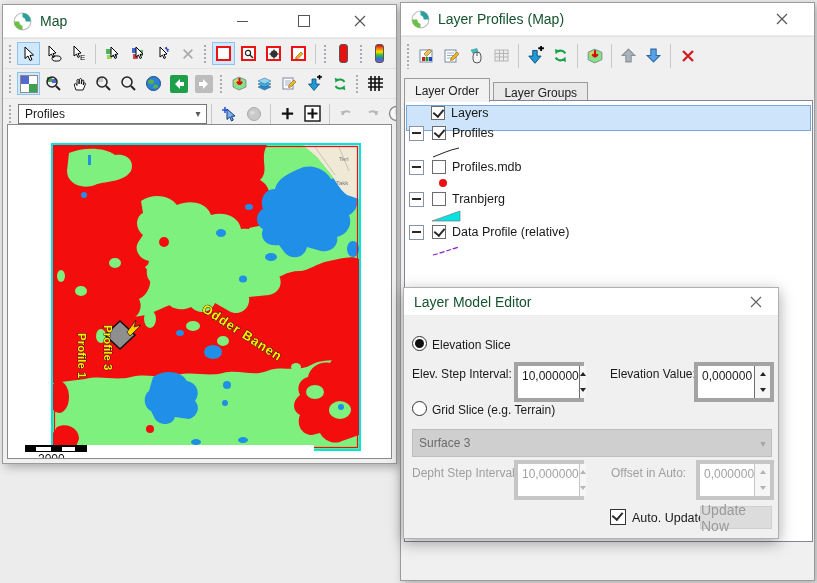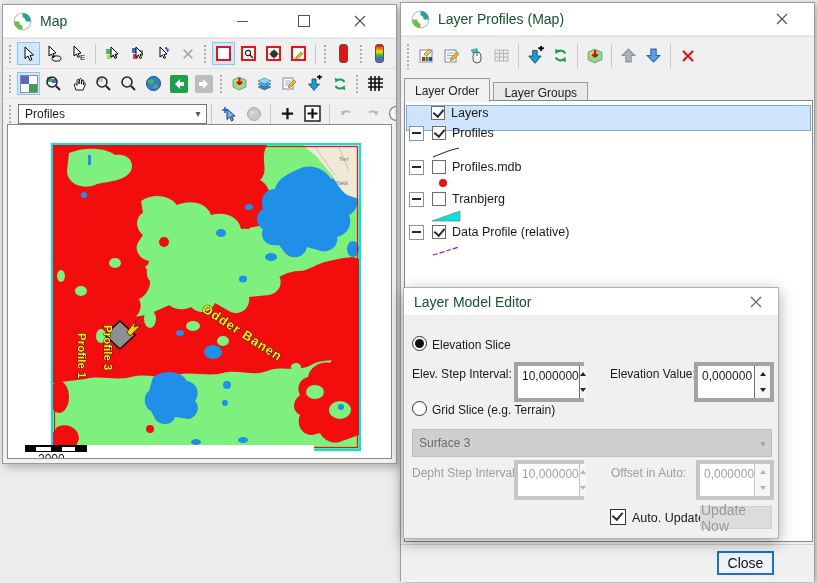--- a/index.html
+++ b/index.html
@@ -513,23 +513,20 @@
     <div class="trow" style="top:124px">
       <span class="exp" style="margin-left:3px"></span>
       <span class="cb on" style="margin-left:8px"></span>
       <span class="tlabel">Data Profile (relative)</span>
     </div>
     <svg width="30" height="14" style="position:absolute;left:26px;top:142px">
         <path d="M2 12 C10 10 18 7 28 4" fill="none" stroke="#8a1ac8" stroke-width="1.2" stroke-dasharray="5 2"></path>
       </svg>
   </div>
 
-  <div style="position:absolute;left:0;top:541px;width:100%;height:37px;border-top:1px solid #cfcfcf;background:#f0f0f0">
-    <div class="btn focused" style="left:316px;top:6px;width:57px;height:24px">Close</div>
-  </div>
 </div>
 
 <div class="win" style="left:403px;top:287px;width:376px;height:252px;border-color:#b0b0b0;box-shadow:0 4px 14px rgba(0,0,0,.35);z-index:50">
   <div class="titlebar" style="height:27px;">
     <span class="apptitle" style="margin-left:0">Layer Model Editor</span>
     <span class="wctl" style="right:4px;height:27px;width:36px">
       <svg width="12" height="12" viewBox="0 0 12 12">
           <path d="M1 1 L11 11 M11 1 L1 11" stroke="#666" stroke-width="1.2"></path>
         </svg>
     </span>

